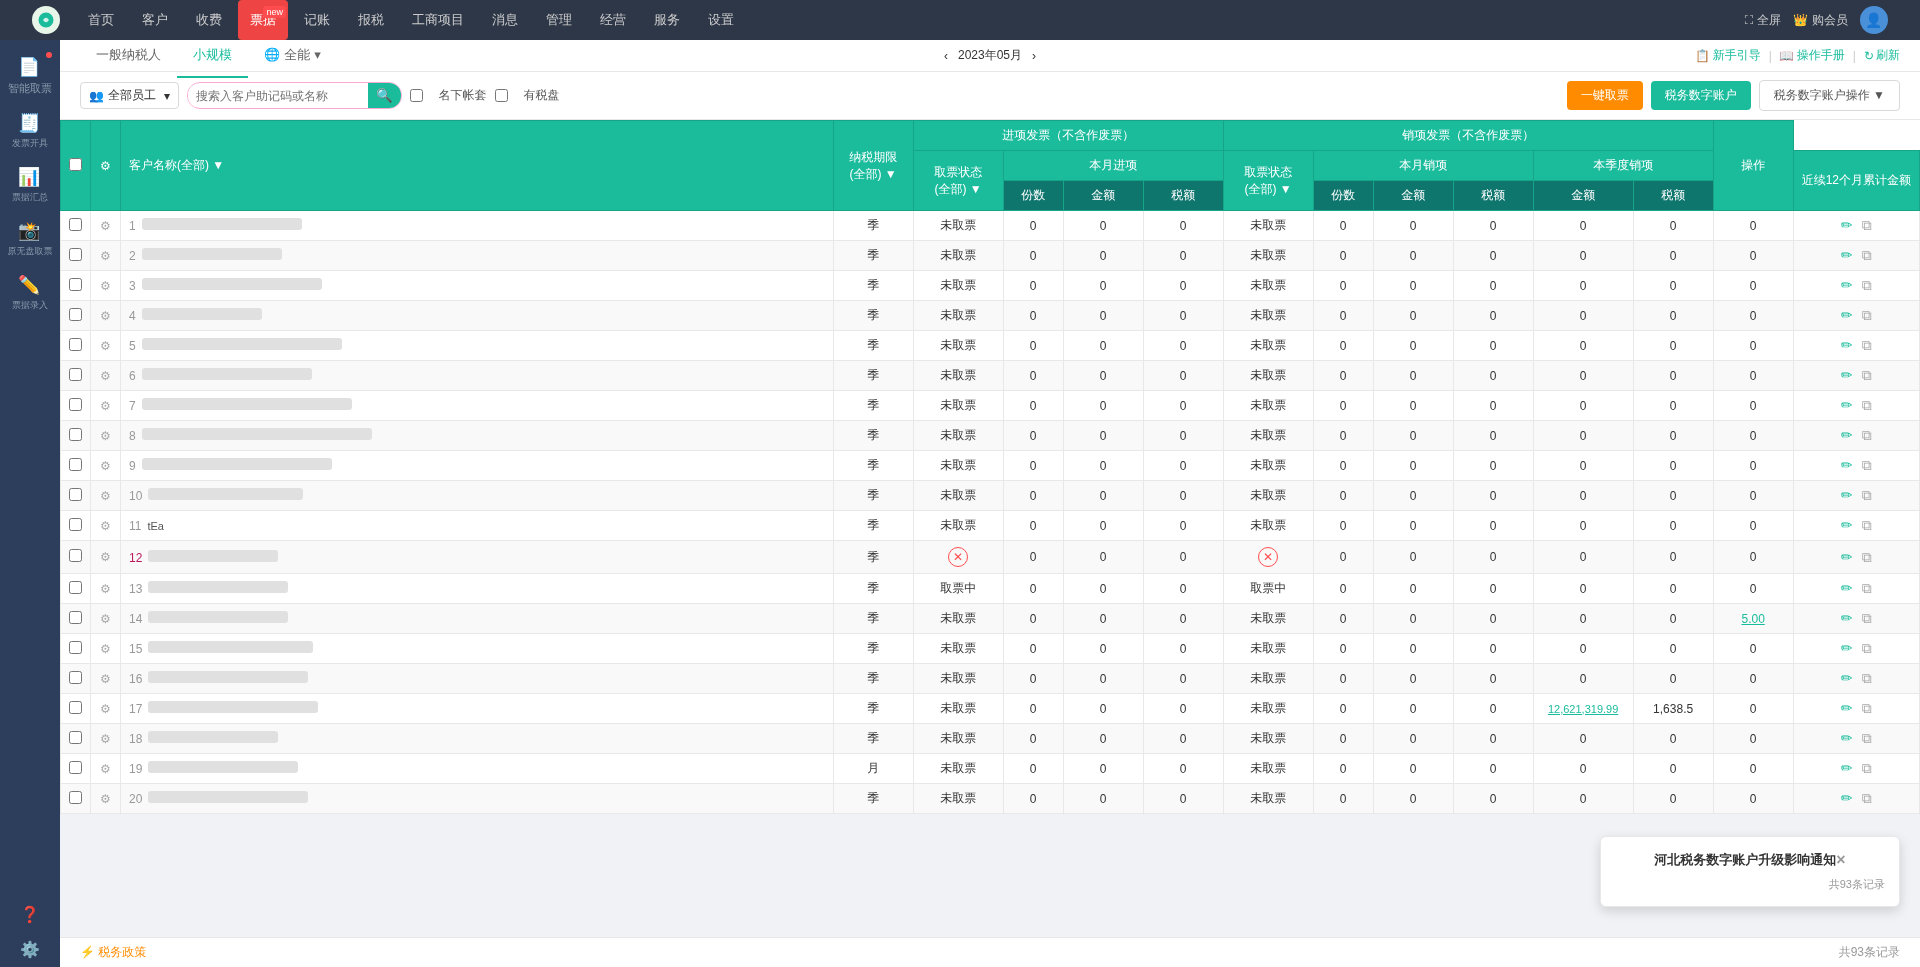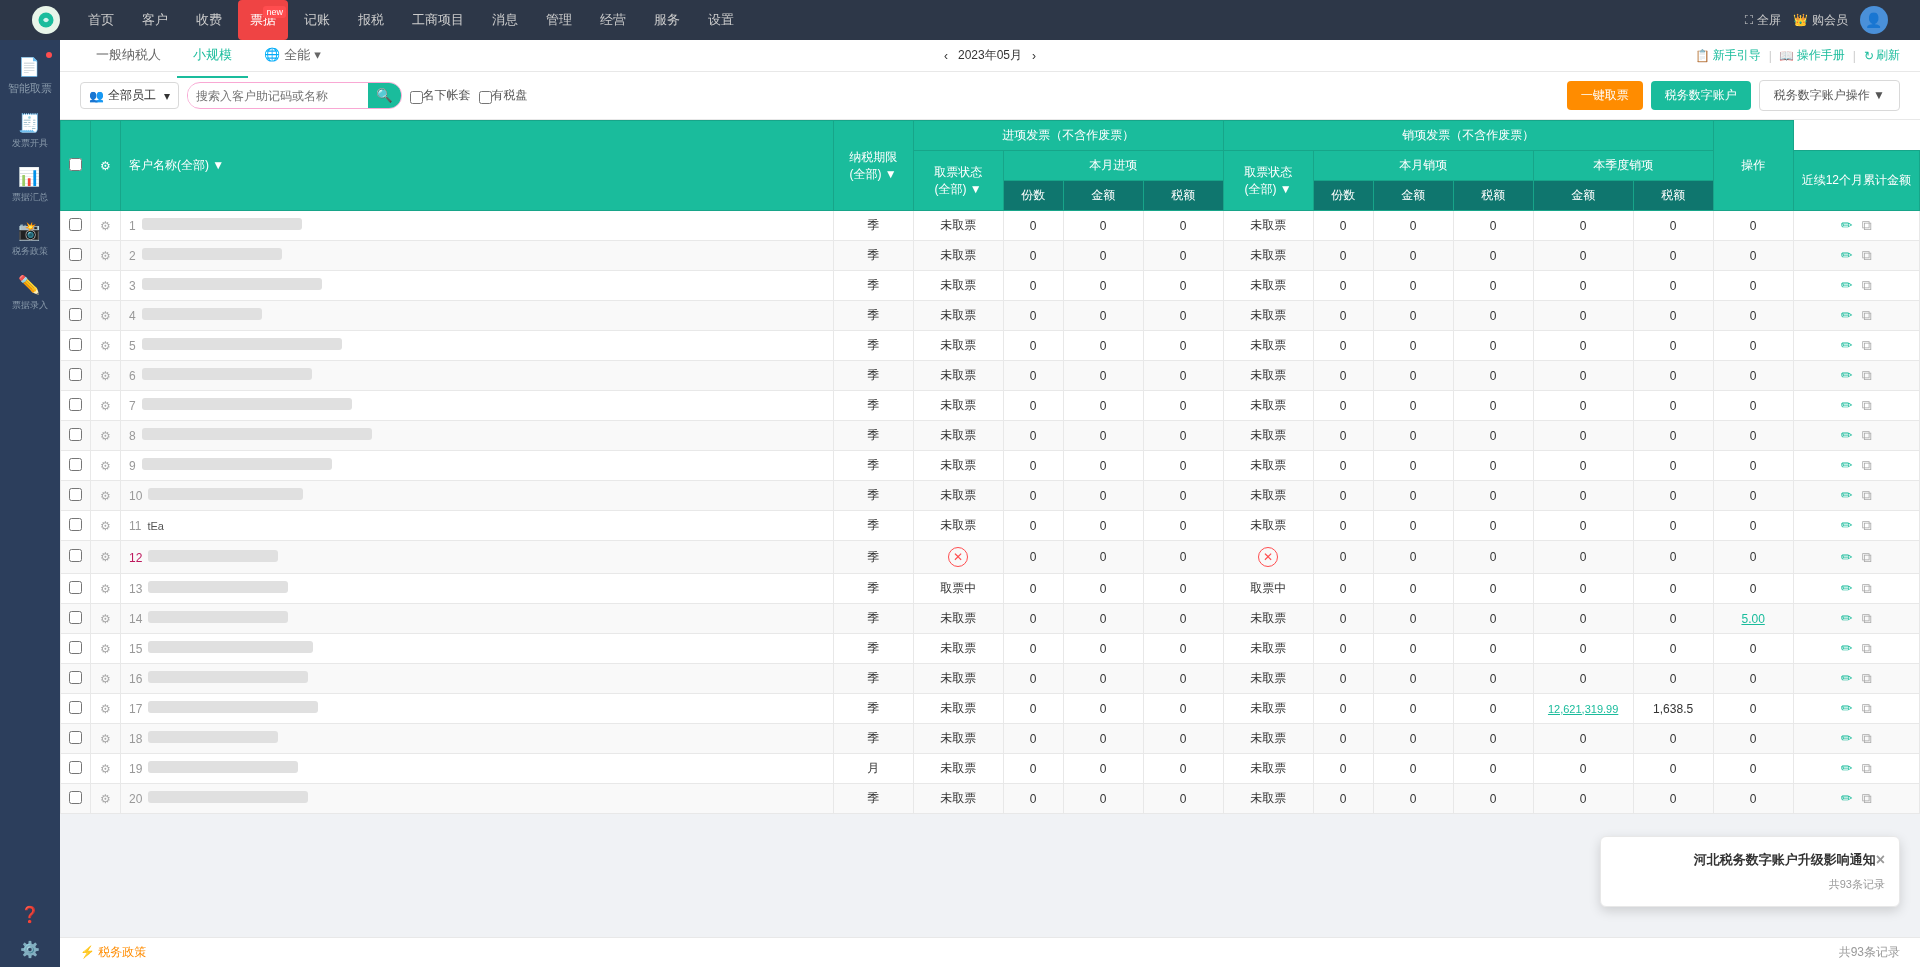--- a/index.html
+++ b/index.html
@@ -30,21 +30,21 @@
     .sub-tab.active { color: #1abc9c; border-bottom: 2px solid #1abc9c; }
     .sub-nav-actions { display: flex; align-items: center; gap: 8px; margin-left: auto; }
     .sub-nav-actions span { color: #1abc9c; cursor: pointer; font-size: 12px; display: flex; align-items: center; gap: 2px; }
 
     
     .toolbar { background: #fff; padding: 8px 20px; display: flex; align-items: center; gap: 8px; border-bottom: 1px solid #e8e8e8; }
     .staff-select { border: 1px solid #d9d9d9; border-radius: 4px; padding: 4px 8px; font-size: 12px; display: flex; align-items: center; gap: 4px; cursor: pointer; background: #fff; min-width: 90px; }
     .search-input-wrap { border: 1px solid #f9a8d4; border-radius: 13px; display: flex; align-items: center; overflow: hidden; }
     .search-input-wrap input { border: none; outline: none; padding: 4px 8px; font-size: 12px; width: 180px; }
     .search-input-wrap .search-btn { background: #1abc9c; border: none; cursor: pointer; padding: 5px 8px; color: #fff; display: flex; align-items: center; }
-    .checkbox-label { display: flex; align-items: flex-end; gap: 0; cursor: pointer; font-size: 12px; color: #555; }
+    .checkbox-label { display: flex; align-items: center; gap: 16px; cursor: pointer; font-size: 12px; color: #555; }
     .toolbar-right { margin-left: auto; display: flex; align-items: center; gap: 8px; }
     .btn-orange { background: #ff8c00; color: #fff; border: none; border-radius: 4px; padding: 6px 14px; font-size: 12px; cursor: pointer; white-space: nowrap; }
     .btn-teal { background: #1abc9c; color: #fff; border: none; border-radius: 4px; padding: 6px 14px; font-size: 12px; cursor: pointer; white-space: nowrap; }
     .btn-outline { background: #fff; color: #555; border: 1px solid #d9d9d9; border-radius: 4px; padding: 6px 14px; font-size: 12px; cursor: pointer; white-space: nowrap; display: flex; align-items: center; gap: 4px; }
 
     
     .table-wrap { flex: 1; overflow: auto; }
     table { width: 100%; border-collapse: collapse; background: #fff; }
     thead tr th { background: #1abc9c; color: #fff; font-weight: 500; font-size: 12px; padding: 6px 8px; text-align: center; border: 1px solid #17a589; white-space: nowrap; position: sticky; top: 0; z-index: 5; }
     thead tr.header-row1 th { background: #1abc9c; }
@@ -53,21 +53,21 @@
 
     tbody tr { background: #fff; }
     tbody tr:nth-child(even) { background: #f9f9f9; }
     tbody td { padding: 6px 8px; border: 1px solid #e8e8e8; text-align: center; font-size: 12px; white-space: nowrap; color: #333; }
     tbody td.customer-name { text-align: left; }
     .blurred-text { background: #e0e0e0; border-radius: 3px; height: 12px; display: inline-block; }
     .action-btn { cursor: pointer; color: #1abc9c; font-size: 14px; margin: 0 3px; }
 
     
     .notification-popup { position: fixed; bottom: 60px; right: 20px; width: 300px; background: #fff; border: 1px solid #e8e8e8; border-radius: 6px; box-shadow: 0 4px 12px rgba(0,0,0,0.15); padding: 14px; z-index: 100; }
-    .notification-popup .title { font-size: 13px; font-weight: 600; color: #333; margin-bottom: 8px; display: flex; justify-content: flex-end; }
+    .notification-popup .title { font-size: 13px; font-weight: 600; color: #333; margin-bottom: 8px; display: flex; justify-content: center; }
     .notification-popup .close-btn { cursor: pointer; color: #999; font-size: 16px; }
     .notification-popup .content { font-size: 11px; color: #555; line-height: 1.6; }
 
     
     .status-bar { background: #fff; padding: 6px 20px; border-top: 1px solid #e8e8e8; display: flex; align-items: center; gap: 16px; }
     .status-link { color: #ff8c00; cursor: pointer; font-size: 12px; display: flex; align-items: center; gap: 4px; }
     .record-count { color: #999; font-size: 12px; margin-left: auto; }
 
     
     .sidebar-bottom { margin-top: auto; }
@@ -128,21 +128,21 @@
     <div class="sidebar-item">
       <span class="icon">🧾</span>
       <span style="font-size:9px;">发票开具</span>
     </div>
     <div class="sidebar-item">
       <span class="icon">📊</span>
       <span style="font-size:9px;">票据汇总</span>
     </div>
     <div class="sidebar-item">
       <span class="icon">📸</span>
-      <span style="font-size:9px;">税务政策</span>
+      <span style="font-size:9px;">原无盘取票</span>
     </div>
     <div class="sidebar-item">
       <span class="icon">✏️</span>
       <span style="font-size:9px;">票据录入</span>
     </div>
     <div class="sidebar-bottom">
       <div class="sidebar-item">
         <span class="icon" style="font-size:16px;">❓</span>
       </div>
       <div class="sidebar-item">

